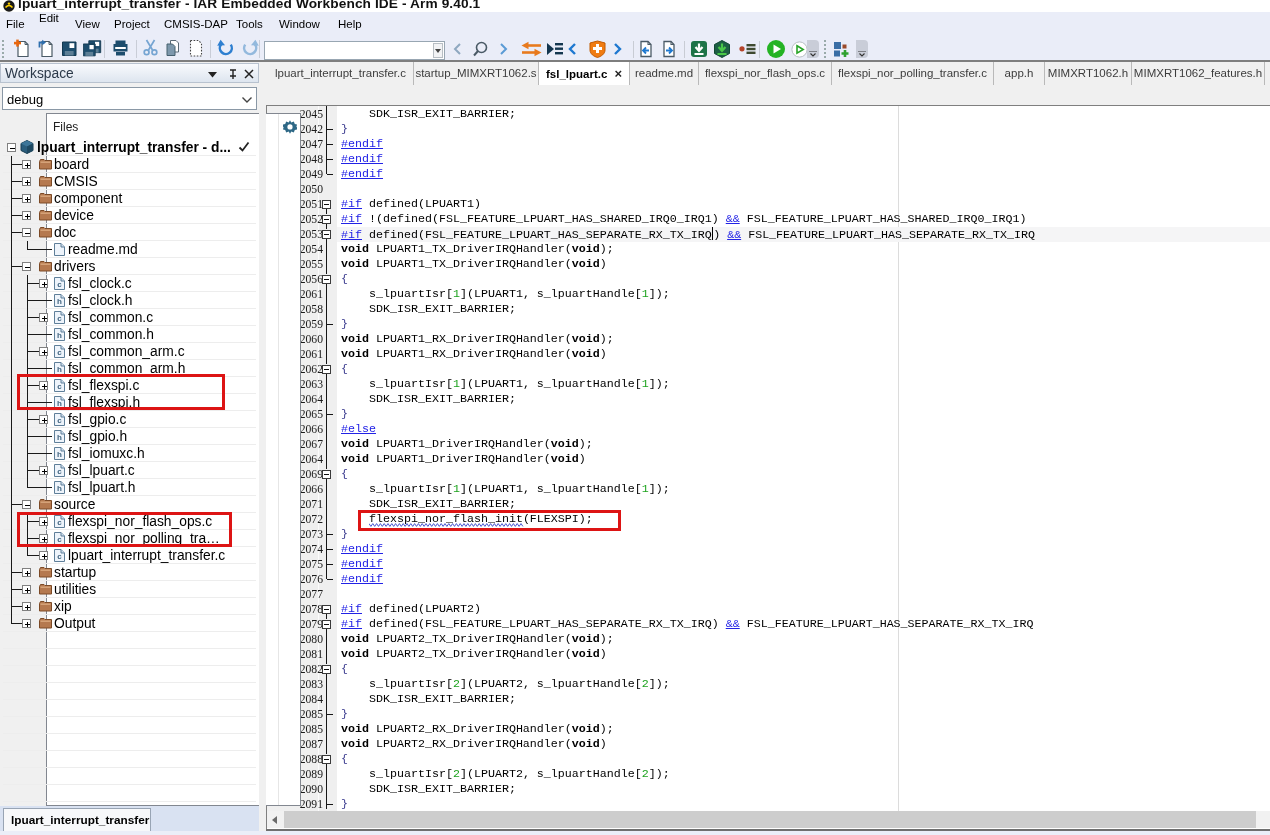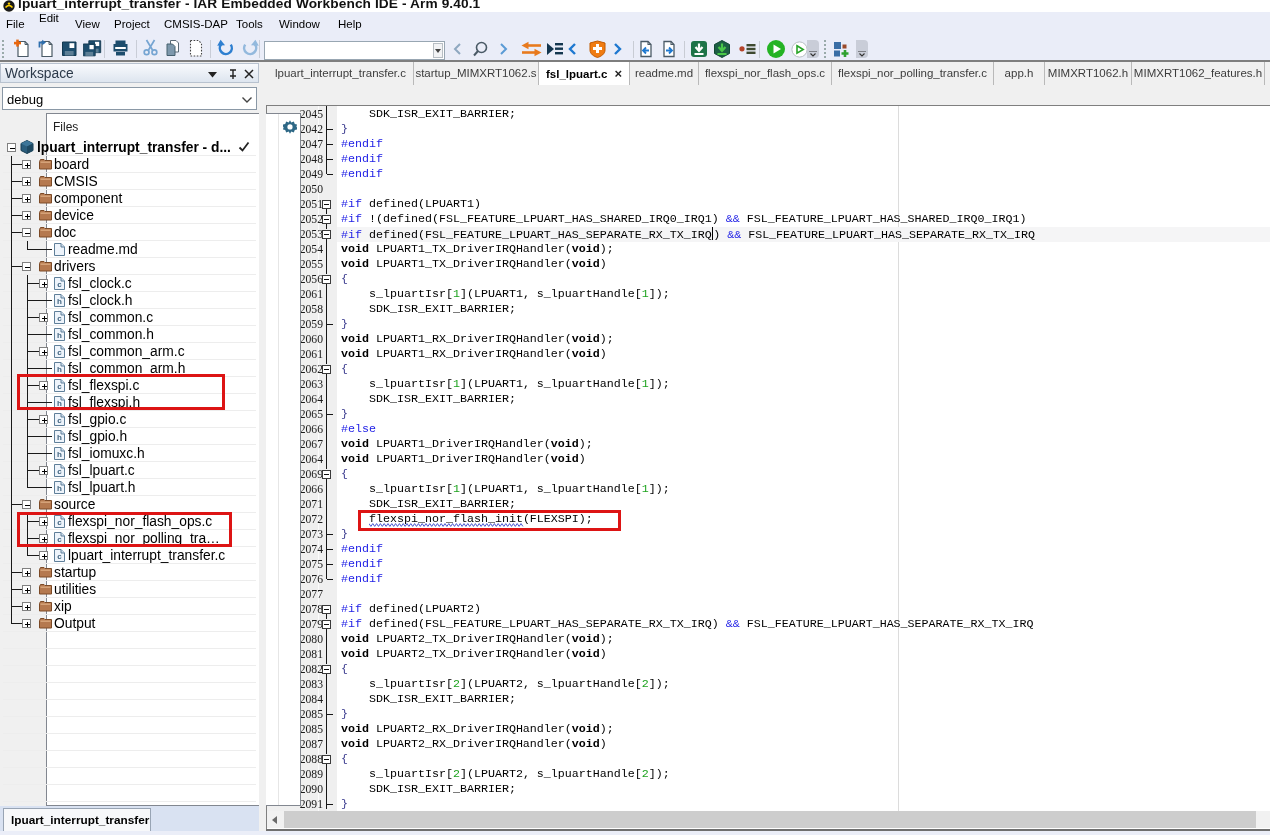--- a/index.html
+++ b/index.html
@@ -11,21 +11,21 @@
 #tabbar { position:absolute; left:260px; top:62px; width:1010px; height:23px; background:#f0f0f0; }
 .tab { position:absolute; top:62px; height:23px; font-size:11.5px; color:#3c3c3c; text-align:center; line-height:23px; border-right:1px solid #b9b9b9; overflow:hidden; white-space:nowrap; background:#f0f0f0; }
 .tab:first-child { border-left:1px solid #b9b9b9; }
 .tab.active { background:#fff; color:#000; font-weight:bold; }
 #gapstrip { position:absolute; left:260px; top:85px; width:1010px; height:20px; background:#f0f0f0; }
 #pane { position:absolute; left:266px; top:105px; width:1004px; height:724px; border-top:1px solid #7f7f7f; border-left:1px solid #7f7f7f; background:#fff; }
 #gutter { position:absolute; left:267px; top:106px; width:70px; height:705px; background:#efefef; }
 #gutsep { position:absolute; left:318px; top:106px; width:1px; height:705px; background:#fcfcfc; }
 .ln { position:absolute; left:273px; width:50px; text-align:right; font-family:Liberation Serif, serif; font-size:11.67px; line-height:15px; height:15px; color:#1a1a1a; }
 .cl { position:absolute; left:341px; font-family:"Liberation Mono", monospace; font-size:11.67px; line-height:15px; height:15px; color:#000; white-space:pre; }
-.pp { color:#2222e6; }
+.pp { color:#2222e6;text-decoration:underline; }
 .kw { font-weight:bold; color:#000; }
 .br { color:#3a3a8e; }
 .gn { color:#1ea31e; }
 .fbox { position:absolute; left:322px; width:9px; height:9px; background:#fff; border:1px solid #3a3a3a; }
 .sq { }
 .cursor { display:inline-block; width:1.4px; height:13px; background:#000; vertical-align:-2px; }
 #marginline { position:absolute; left:898px; top:106px; width:1px; height:705px; background:#dcdcdc; }
 #hscroll { position:absolute; left:267px; top:811px; width:1003px; height:17px; background:#f1f1f1; }
 #hthumb { position:absolute; left:17px; top:0px; width:972px; height:17px; background:#cdcdcd; }
 #paneb { position:absolute; left:266px; top:829px; width:1004px; height:2px; background:#6f6f6f; }

